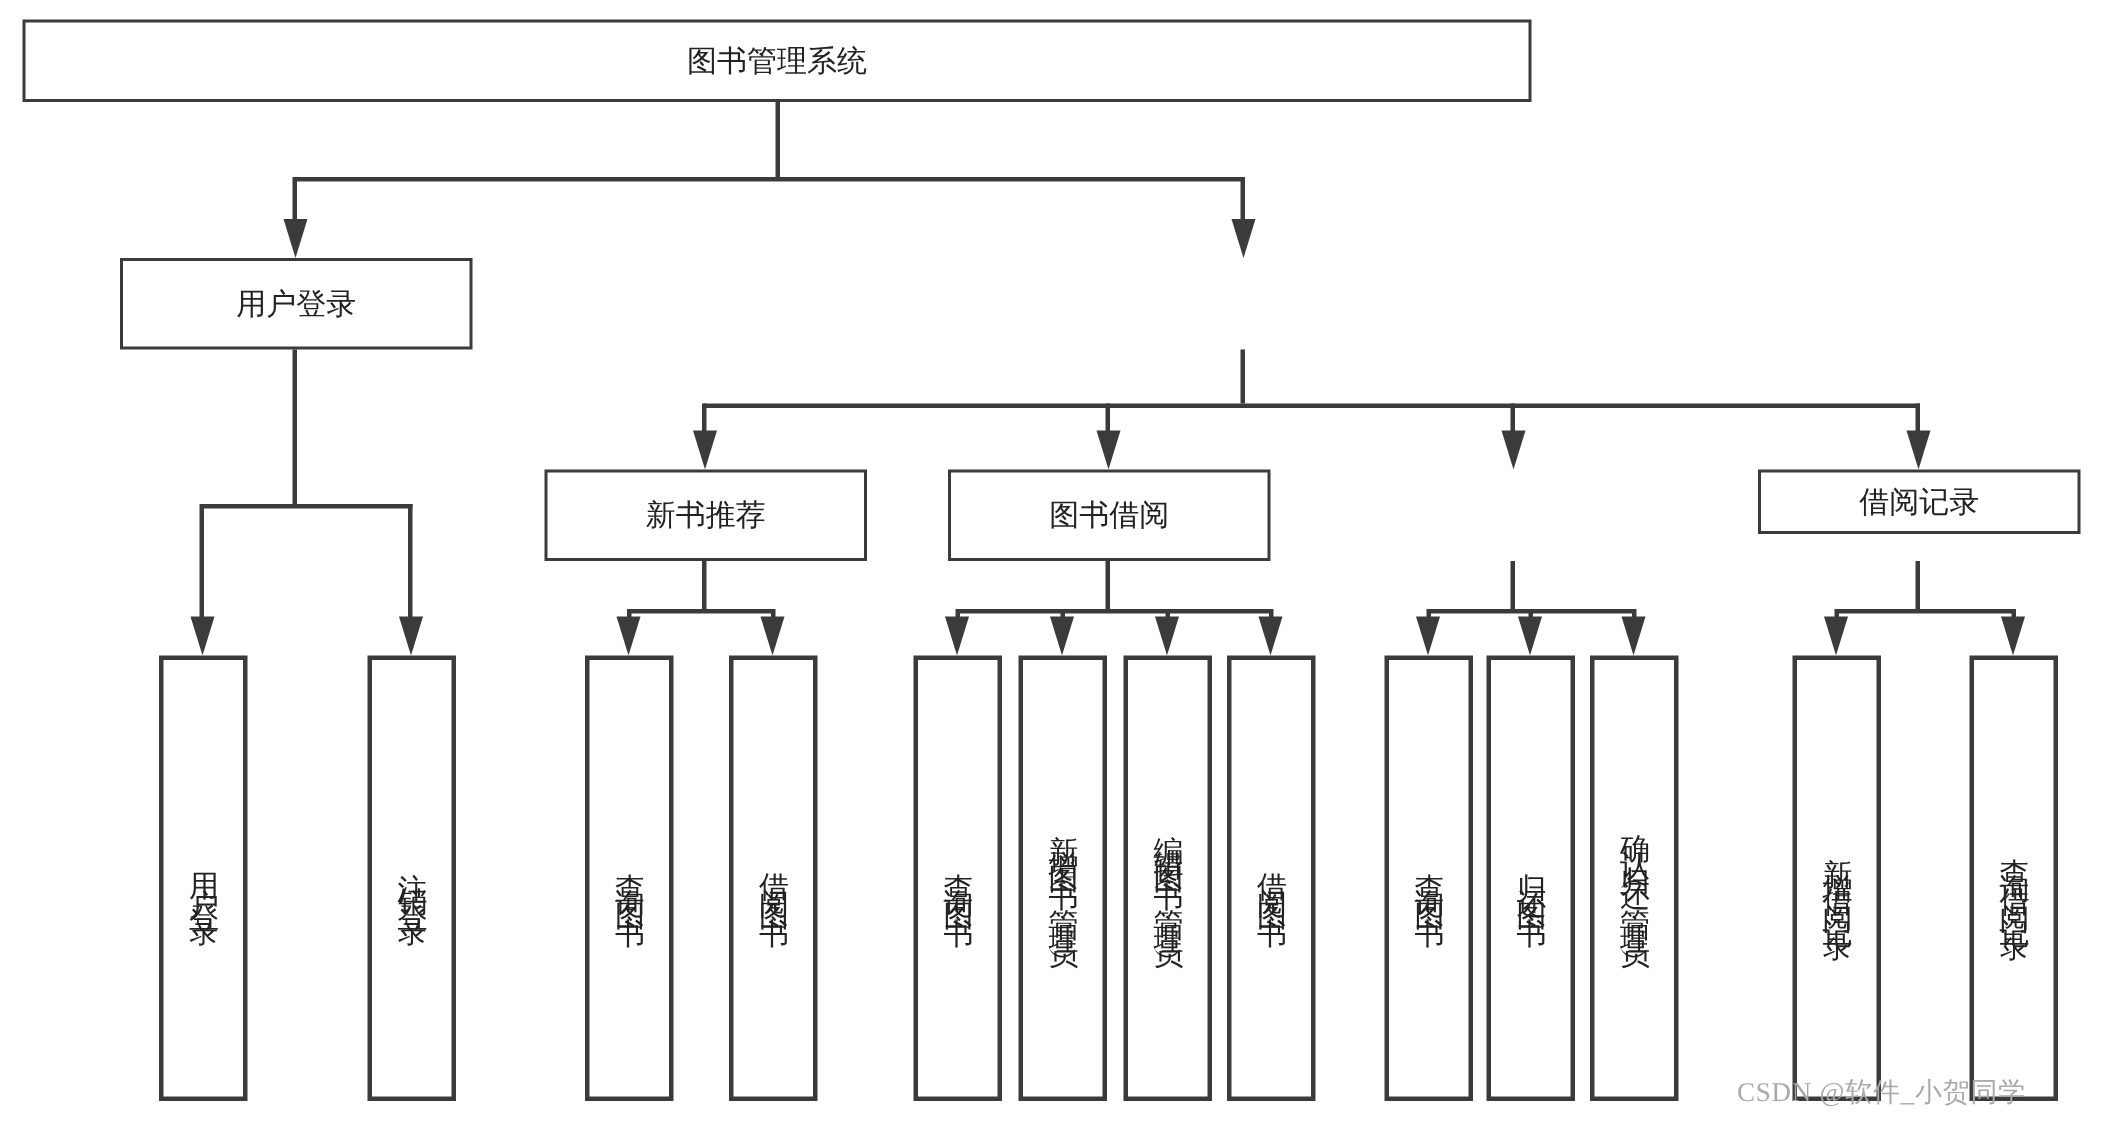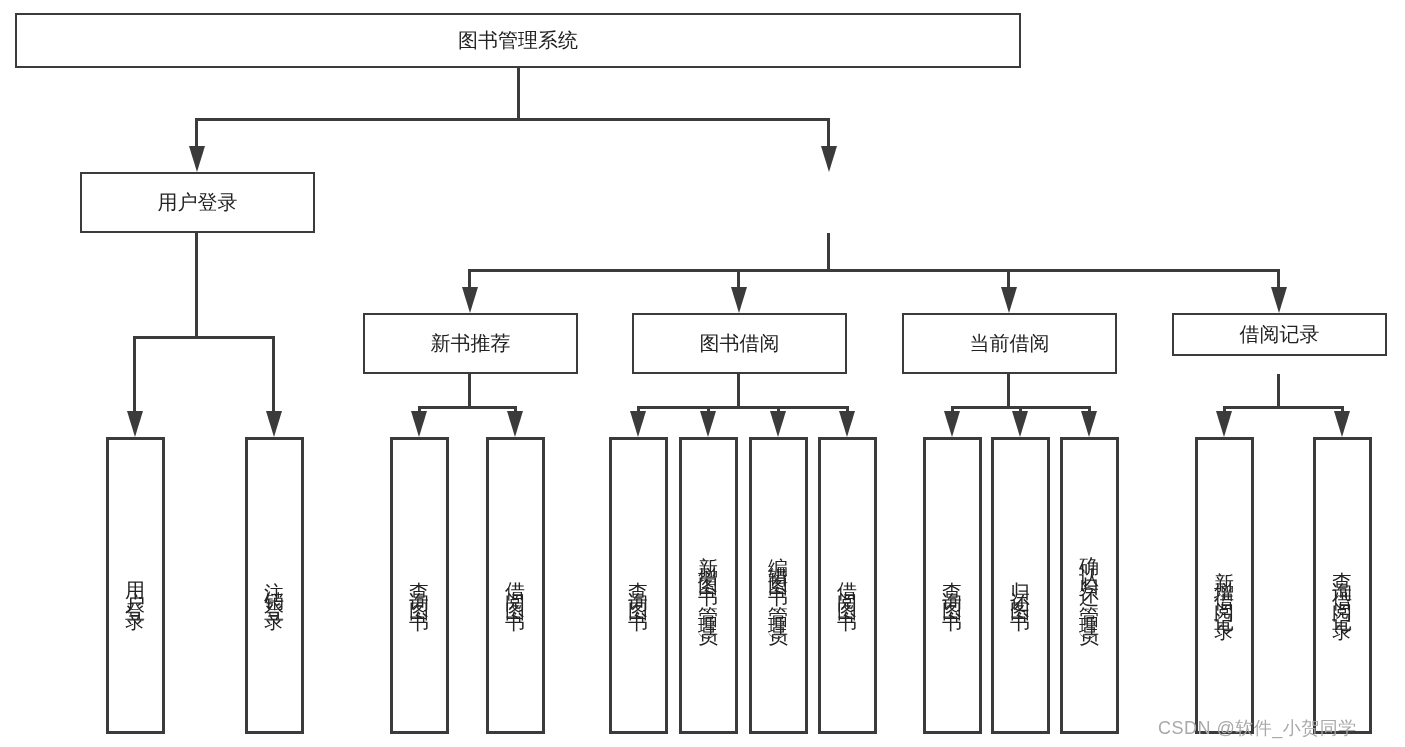--- a/index.html
+++ b/index.html
@@ -4,21 +4,21 @@
 <style>
   :root{
     --line:#3b3b3b;
     --text:#222222;
     --watermark:#a9a9a9;
     --background:#ffffff;
   }
   html,body{margin:0;padding:0;background:var(--background);}
   .stage{
     position:relative;width:1405px;height:747px;background:var(--background);
-    font-family:Liberation Sans, sans-serif;color:var(--text);overflow:hidden;
+    font-family:Liberation Serif, serif;color:var(--text);overflow:hidden;
   }
   .box{
     position:absolute;border:2px solid var(--line);background:var(--background);
     display:flex;align-items:center;justify-content:center;
     font-size:20px;box-sizing:border-box;white-space:nowrap;
   }
   .leaf{border-width:3px;}
   .leaf .vtext{
     writing-mode:vertical-rl;text-orientation:mixed;
     letter-spacing:10px;line-height:1;font-size:20px;white-space:normal;
@@ -71,23 +71,20 @@
   <div class="vline" style="left:1007px;top:269px;height:20px;"></div>
   <div class="arrow" style="left:1001px;top:287px;"></div>
   <div class="vline" style="left:1277px;top:269px;height:20px;"></div>
   <div class="arrow" style="left:1271px;top:287px;"></div>
 
   <div class="box" style="left:632px;top:313px;width:215px;height:61px;">
     <span>图书借阅</span>
   </div>
   <div class="box" style="left:363px;top:313px;width:215px;height:61px;">
     <span>新书推荐</span>
-  </div>
-  <div class="box" style="left:902px;top:313px;width:215px;height:61px;">
-    <span>当前借阅</span>
   </div>
   <div class="box" style="left:1172px;top:313px;width:215px;height:43px;">
     <span>借阅记录</span>
   </div>
 
   <div class="vline" style="left:468px;top:374px;height:32px;"></div>
   <div class="hline" style="left:419px;top:406px;width:97px;"></div>
   <div class="vline" style="left:418px;top:406px;height:8px;"></div>
   <div class="arrow" style="left:411px;top:411px;"></div>
   <div class="vline" style="left:514px;top:406px;height:8px;"></div>

